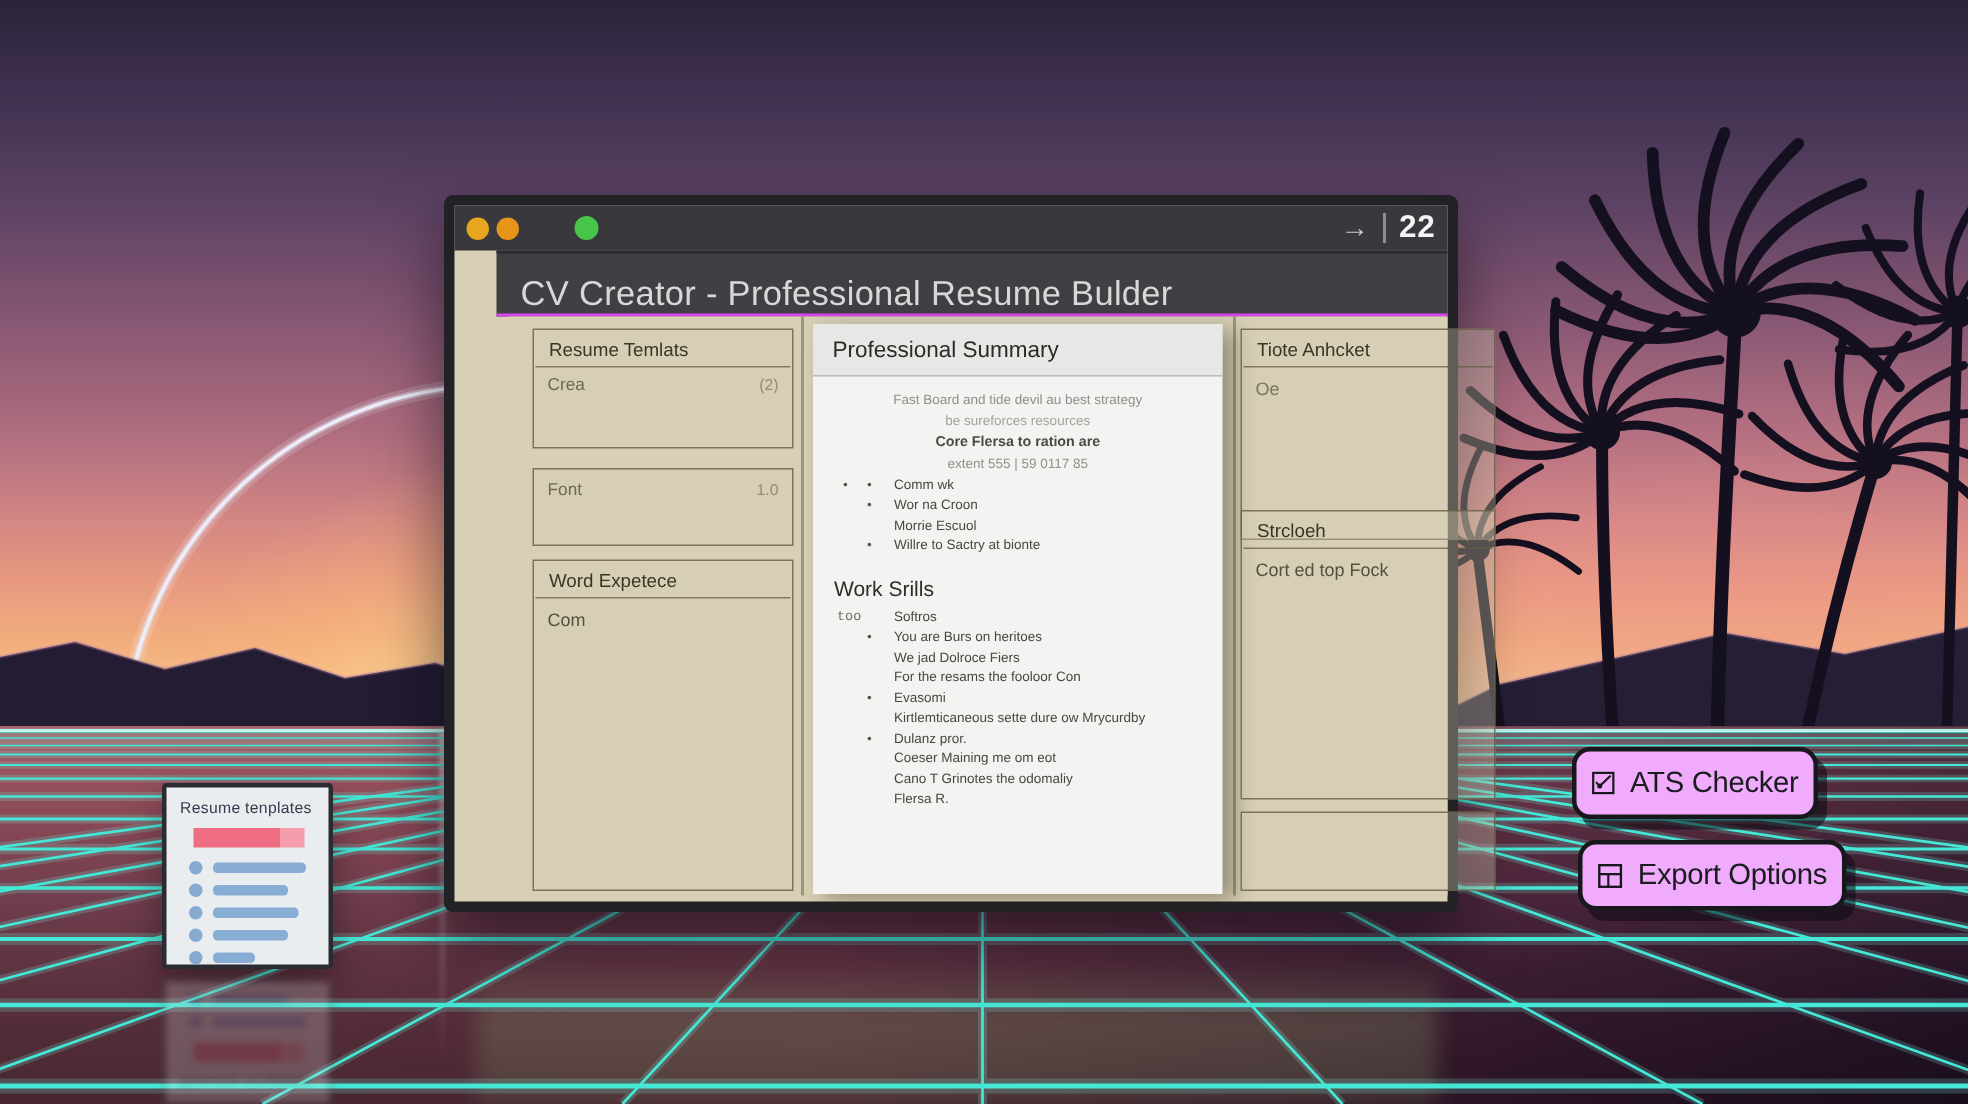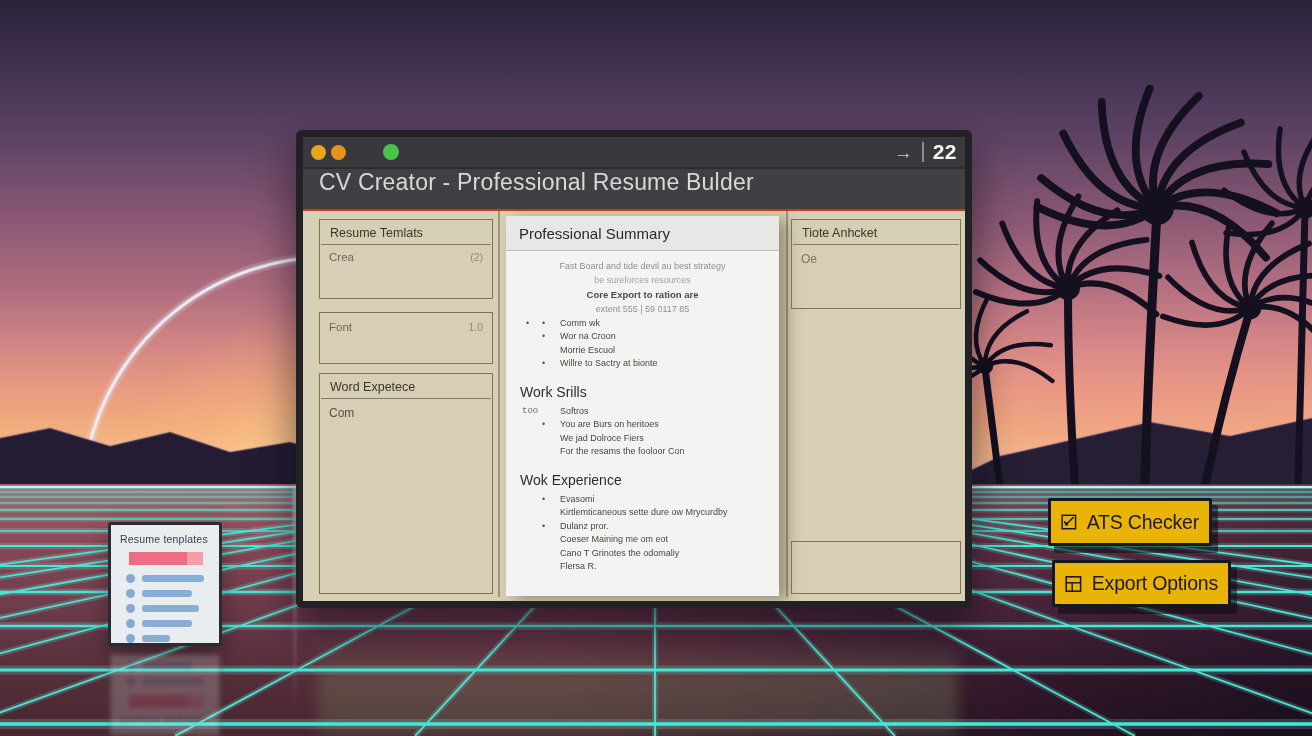--- a/index.html
+++ b/index.html
@@ -40,24 +40,24 @@
   .window{position:absolute;left:296px;top:130px;width:676px;height:478px;
     border:7px solid #222226;border-radius:6px;background:#d7d0b5;
     box-shadow:0 20px 44px rgba(8,6,16,.55);}
   .tstrip{height:30px;background:#38383d;display:flex;align-items:center;padding:0 8px 0 8px;}
   .dot{width:15px;height:15px;border-radius:50%;margin-right:5px;}
   .dot.green{margin-left:32px;width:16px;height:16px;}
   .tstrip-right{margin-left:auto;display:flex;align-items:center;gap:9px;}
   .tb-arrow{color:#c9c9c9;font-size:19px;line-height:1;}
   .tb-sep{width:2px;height:20px;background:#8d8d92;}
   .tb-count{color:#f4f4f4;font-size:21px;font-weight:600;letter-spacing:.5px;}
-  .tband{height:44px;background:#3f3f44;border-top:2px solid #2b2b30;border-bottom:2px solid #c2410c;
-    display:flex;align-items:flex-start;padding-left:16px;}
+  .tband{height:44px;background:#3f3f44;border-top:2px solid #2b2b30;border-bottom:2px solid #d946ef;
+    display:flex;align-items:flex-end;padding-left:16px;margin-left:28px;}
   .tband .wtitle{color:#d8d8d8;font-size:23px;letter-spacing:.2px;}
-  .wcontent{position:relative;height:386px;background:#d7d0b5;}
+  .wcontent{position:relative;height:386px;background:#d7d0b5;margin-left:36px;}
   .vdiv{position:absolute;top:0;bottom:0;width:2px;background:rgba(66,58,42,.38);}
 
   .pbox{position:absolute;border:1px solid rgba(100,92,68,.8);background:rgba(214,207,180,.35);}
   .pbox .bhead{font-size:12.5px;color:#3a3526;padding:6px 9px 4px 9px;
     border-bottom:1px solid rgba(100,92,68,.75);margin:0 1px;}
   .pbox .brow{display:flex;justify-content:space-between;font-size:11.5px;color:#6e6755;padding:6px 9px 0 9px;}
   .pbox .brow .rv{color:#938b72;font-size:10.5px;}
   .pbox .bbody{font-size:12px;color:#55503e;padding:7px 9px 0 9px;}
 
   
@@ -82,21 +82,21 @@
   .mini-card .cbar{margin:7px 0 9px 18px;width:74px;height:13px;
     background:linear-gradient(90deg,#ee6d82 0%,#ee6d82 78%,#f59dab 78%,#f59dab 100%);}
   .crow{display:flex;align-items:center;margin:0 0 6px 15px;}
   .crow .cdot{width:9px;height:9px;border-radius:50%;background:#85abd3;margin-right:7px;flex:none;}
   .crow .cline{height:7px;border-radius:3px;background:#89aed6;}
   .card-refl{top:652px;transform:scaleY(-1);opacity:.22;filter:blur(2px);height:86px;overflow:hidden;
     box-shadow:none;border-color:rgba(43,43,51,.8);}
 
   
   .dbtn{position:absolute;display:flex;align-items:center;gap:10px;padding:0 10px;
-    background:#eab308;border:3px solid #17171c;border-radius:2px;
+    background:#f0abfc;border:3px solid #17171c;border-radius:12px;
     box-shadow:6px 7px 0 rgba(12,10,18,.55);}
   .dbtn .blabel{font-size:19.5px;color:#1b1b20;letter-spacing:-.2px;white-space:nowrap;}
   .btn-ats{left:1048px;top:498px;width:164px;height:48px;}
   .btn-export{left:1052px;top:560px;width:179px;height:47px;}
 </style>
 </head>
 <body>
 
 <div id="stage">
 
@@ -311,21 +311,21 @@
         <div class="bbody">Com</div>
       </div>
 
       <div class="paper">
         <div class="paper-head">
           <span class="ptitle">Professional Summary</span>
         </div>
         <div class="paper-body">
           <div class="sumline">Fast Board and tide devil au best strategy</div>
           <div class="sumline dim">be sureforces resources</div>
-          <div class="sumline strong">Core Export to ration are</div>
+          <div class="sumline strong">Core Flersa to ration are</div>
           <div class="sumline">extent 555 | 59 0117 85</div>
 
           <div class="pline">
             <span class="b1">•</span>
             <span class="b2">•</span>
             <span>Comm wk</span>
           </div>
           <div class="pline">
             <span class="b2">•</span>
             <span>Wor na Croon</span>
@@ -341,40 +341,43 @@
             <span class="pfx">too</span>
             <span>Softros</span>
           </div>
           <div class="pline">
             <span class="b2">•</span>
             <span>You are Burs on heritoes</span>
           </div>
           <div class="pline"><span>We jad Dolroce Fiers</span></div>
           <div class="pline"><span>For the resams the fooloor Con</span></div>
 
-          <div class="psec">Wok Experience</div>
           <div class="pline">
             <span class="b2">•</span>
             <span>Evasomi</span>
           </div>
           <div class="pline"><span>Kirtlemticaneous sette dure ow Mrycurdby</span></div>
           <div class="pline">
             <span class="b2">•</span>
             <span>Dulanz pror.</span>
           </div>
           <div class="pline"><span>Coeser Maining me om eot</span></div>
           <div class="pline"><span>Cano T Grinotes the odomaliy</span></div>
           <div class="pline"><span>Flersa R.</span></div>
 
         </div>
       </div>
 
-      <div class="pbox" style="left:488px;top:8px;width:170px;height:90px">
+      <div class="pbox" style="left:488px;top:8px;width:170px;height:141px">
         <div class="bhead">Tiote Anhcket</div>
         <div class="bbody" style="color:#7a7460">Oe</div>
+      </div>
+      <div class="pbox" style="left:488px;top:129px;width:170px;height:193px">
+        <div class="bhead">Strcloeh</div>
+        <div class="bbody">Cort ed top Fock</div>
       </div>
       <div class="pbox" style="left:488px;top:330px;width:170px;height:53px"></div>
     </div>
   </div>
 
   <div class="mini-card">
     <div class="ctitle">Resume tenplates</div>
     <div class="cbar"></div>
     <div class="crow">
         <span class="cdot"></span>

